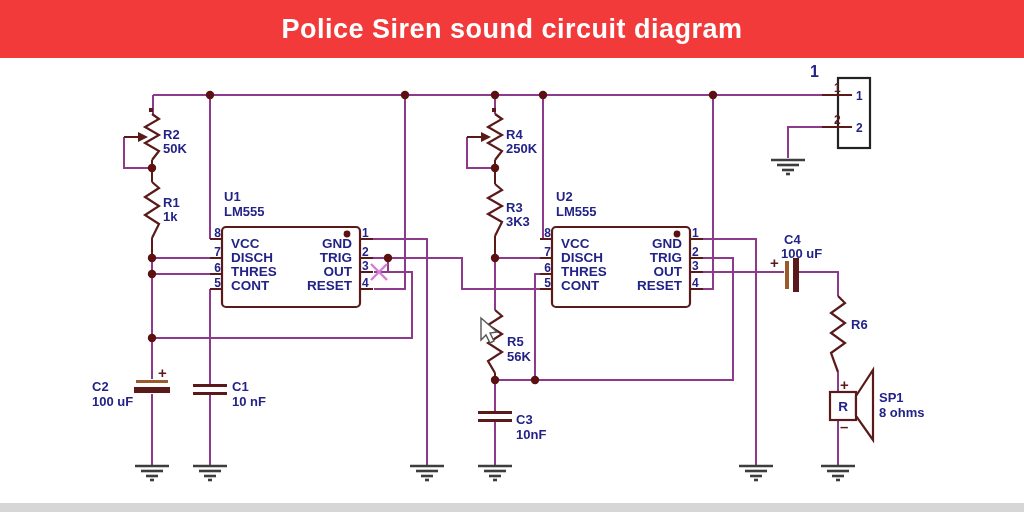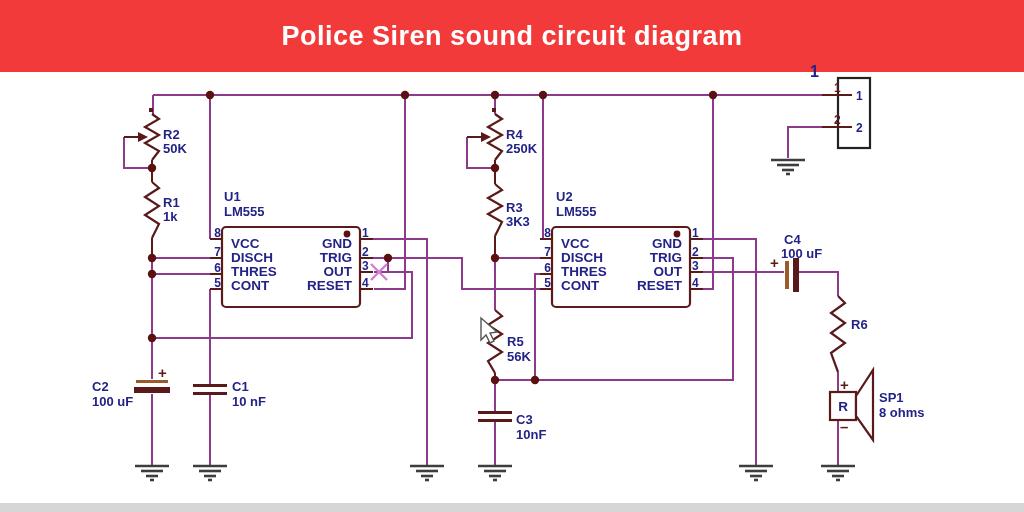--- a/index.html
+++ b/index.html
@@ -1,21 +1,21 @@
 <!DOCTYPE html>
 <html><head>
 <meta charset="utf-8">
 <style>
   html,body{margin:0;padding:0;}
   body{
     width:1024px;height:512px;position:relative;background:#ffffff;
     font-family:"Liberation Sans", sans-serif;overflow:hidden;
   }
   .banner{
-    position:absolute;left:0;top:0;width:1024px;height:72px;
+    position:absolute;left:0;top:0;width:1024px;height:58px;
     background:#f23a3a;color:#ffffff;display:flex;align-items:center;justify-content:center;
     font-size:27px;font-weight:bold;letter-spacing:.5px;
   }
   .bottom-strip{
     position:absolute;left:0;top:503px;width:1024px;height:9px;background:#d6d6d6;
   }
   svg.circuit{position:absolute;left:0;top:0;}
   
   .lbl{fill:#232387;font-weight:bold;font-size:13px;font-family:"Liberation Sans",sans-serif;}
   .pin{fill:#232387;font-weight:bold;font-size:12px;font-family:"Liberation Sans",sans-serif;}

